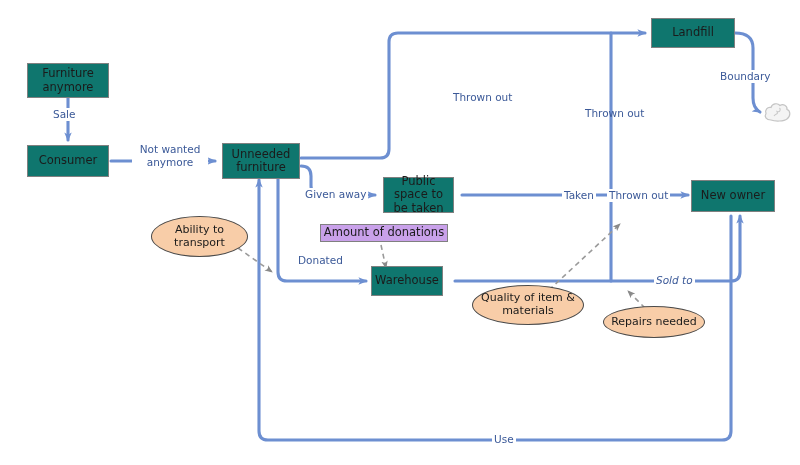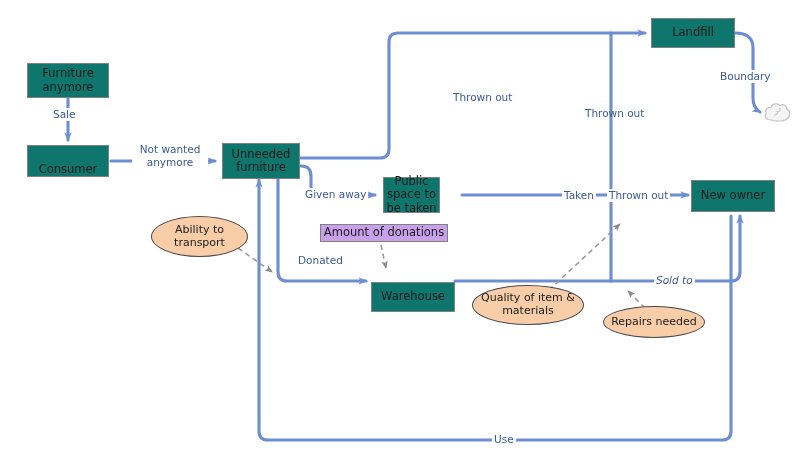--- a/index.html
+++ b/index.html
@@ -124,39 +124,39 @@
     </g>
   </svg>
 
   <div class="node box" style="left:27px; top:63px; width:82px; height:35px;">
     <div>
       <div>Furniture</div>
       <div>anymore</div>
     </div>
   </div>
 
-  <div class="node box" style="left:27px; top:145px; width:82px; height:32px;align-items:flex-end;">
+  <div class="node box" style="left:27px; top:145px; width:82px; height:32px;">
     <span>Consumer</span>
   </div>
 
   <div class="node box" style="left:222px; top:143px; width:78px; height:36px;">
     <div>
       <div>Unneeded</div>
       <div>furniture</div>
     </div>
   </div>
 
-  <div class="node box" style="left:383px; top:177px; width:57px; height:36px;">
+  <div class="node box" style="left:383px; top:177px; width:71px; height:36px;">
     <div>
       <div>Public space to</div>
       <div>be taken</div>
     </div>
   </div>
 
-  <div class="node box" style="left:371px; top:282px; width:84px; height:30px;">
+  <div class="node box" style="left:371px; top:266px; width:72px; height:30px;">
     <span>Warehouse</span>
   </div>
 
   <div class="node box" style="left:651px; top:18px; width:84px; height:30px;">
     <span>Landfill</span>
   </div>
 
   <div class="node box" style="left:691px; top:180px; width:84px; height:32px;text-align:center;">
     <span>New owner</span>
   </div>

